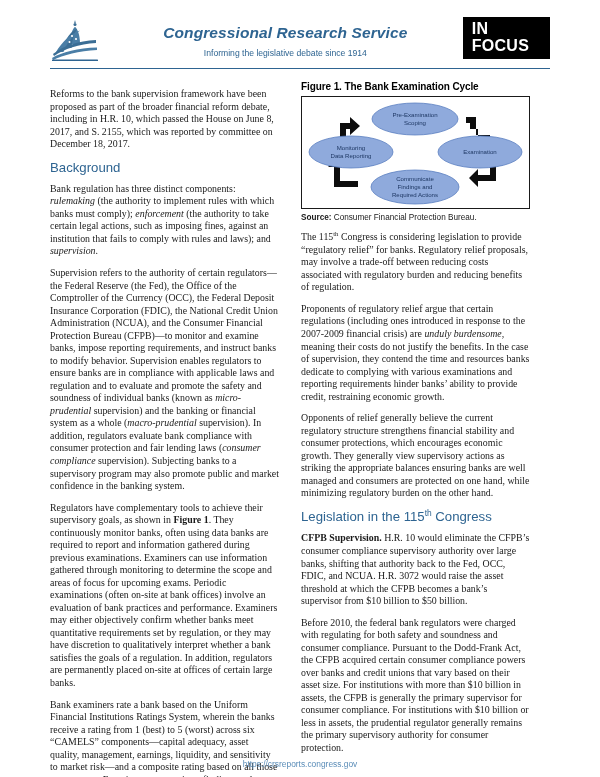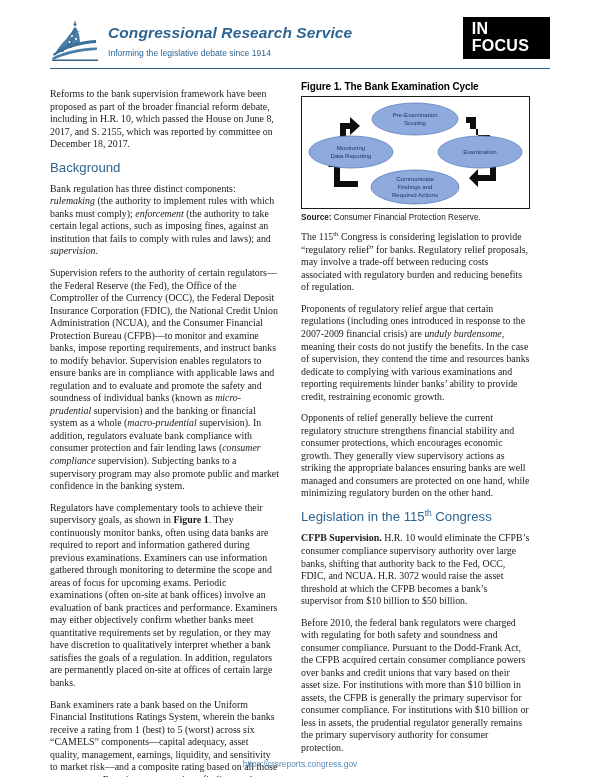--- a/index.html
+++ b/index.html
@@ -27,21 +27,21 @@
     justify-content: space-between;
     padding-top: 46px;
     height: 62px;
   }
   .brand {
     display: flex;
     align-items: flex-end;
     gap: 6px;
   }
   .logo-wrap { width: 52px; height: 44px; display:block; }
-  .brand-text { padding-bottom: 2px; }
+  .brand-text { padding-bottom: 2px; text-align: center; }
   .brand-title {
     font-family: "Liberation Sans", sans-serif;
     font-weight: bold;
     font-style: italic;
     font-size: 15.5px;
     letter-spacing: 0.1px;
     color: #2e6491;
     line-height: 1.05;
     white-space: nowrap;
   }
@@ -236,21 +236,21 @@
             <text class="node-txt" x="113" y="92" text-anchor="middle">Findings and</text>
             <text class="node-txt" x="113" y="100" text-anchor="middle">Required Actions</text>
 
             <ellipse cx="49" cy="55" rx="42" ry="16" fill="#8faadc" stroke="#5b7fc0" stroke-width="0.8"></ellipse>
             <text class="node-txt" x="49" y="53" text-anchor="middle">Monitoring</text>
             <text class="node-txt" x="49" y="61" text-anchor="middle">Data Reporting</text>
           </g>
         </svg>
       </div>
 
-      <div class="fig-source"><span class="bd">Source:</span><span> Consumer Financial Protection Reserve.</span></div>
+      <div class="fig-source"><span class="bd">Source:</span><span> Consumer Financial Protection Bureau.</span></div>
 
 
       <p><span>The 115</span><sup class="ord">th</sup><span> Congress is considering legislation to provide “regulatory relief” for banks. Regulatory relief proposals, may involve a trade-off between reducing costs associated with regulatory burden and reducing benefits of regulation.</span></p>
 
       <p><span>Proponents of regulatory relief argue that certain regulations (including ones introduced in response to the 2007-2009 financial crisis) are </span><span class="it">unduly burdensome</span><span>, meaning their costs do not justify the benefits. In the case of supervision, they contend the time and resources banks dedicate to complying with various examinations and reporting requirements hinder banks’ ability to provide credit, restraining economic growth.</span></p>
 
       <p>Opponents of relief generally believe the current regulatory structure strengthens financial stability and consumer protections, which encourages economic growth. They generally view supervisory actions as striking the appropriate balances ensuring banks are well managed and consumers are protected on one hand, while minimizing regulatory burden on the other hand.</p>
 
       <h2 class="sec"><span>Legislation in the 115</span><sup>th</sup><span> Congress</span></h2>
 

